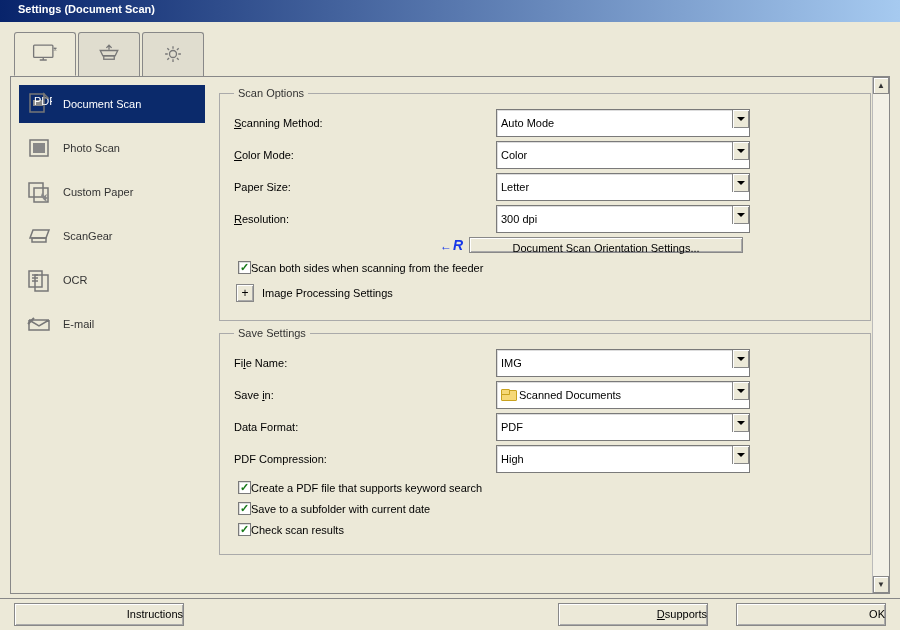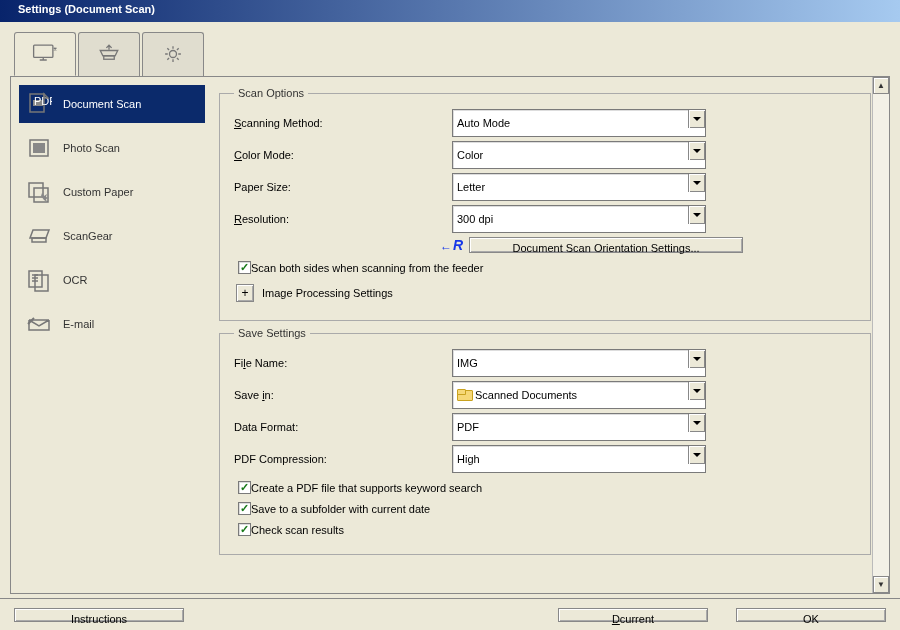--- a/index.html
+++ b/index.html
@@ -28,21 +28,21 @@
 
 .content { flex: 1; padding: 10px 18px 10px 12px; overflow: hidden; position: relative; }
 
 .scrollbar-v { position: absolute; right: 0; top: 0; bottom: 0; width: 17px; background: #ece9d8; border-left: 1px solid #bbb; }
 .scrollbar-v .arrow { height: 17px; background: #ece9d8; border: 1px solid #888; display: flex; align-items: center; justify-content: center; font-size: 8px; color: #333; box-shadow: inset 1px 1px 0 #fff; }
 .scrollbar-v .track { height: calc(100% - 34px); background: #f3f1e7; }
 
 fieldset { border: 1px solid #aaa; padding: 10px 14px 12px 14px; margin-bottom: 6px; }
 legend { padding: 0 4px; color: #333; }
 
-.row { display: flex; align-items: center; min-height: 26px; margin-bottom: 4px; }
+.row { display: flex; align-items: center; min-height: 26px; margin-bottom: 4px; gap: 44px; }
 .row .lbl { width: 218px; color: #000; }
 .row .lbl .ul { text-decoration: underline; }
 
 .select { flex: 0 0 254px; height: 28px; border: 1px solid #7a7a7a; background: #fff; display: flex; align-items: center; padding: 0 4px; position: relative; box-shadow: inset 1px 1px 0 #ddd; }
 .select .arrowbtn { position: absolute; right: 0; top: 0; width: 17px; height: 18px; background: #ece9d8; border-left: 1px solid #888; display: flex; align-items: center; justify-content: center; box-shadow: inset 1px 1px 0 #fff, inset -1px -1px 0 #888; }
 .select .arrowbtn:after { content: ''; width:0; height:0; border-left: 4px solid transparent; border-right: 4px solid transparent; border-top: 4px solid #000; }
 
 .folder-icon { width: 14px; height: 12px; display:inline-block; margin-right: 4px; position: relative; }
 .folder-icon:before { content:''; position:absolute; left:0; bottom:0; width:14px; height:9px; background:#f6d877; border:1px solid #c9a21f; border-radius:1px; }
 .folder-icon:after { content:''; position:absolute; left:0; top:0; width:7px; height:4px; background:#f6d877; border:1px solid #c9a21f; border-radius:1px 1px 0 0; }
@@ -53,21 +53,21 @@
 .orient-wrap .mini-icon { color: #1738e8; font-size: 14px; font-style: italic; font-weight: bold; position: relative; }
 .orient-wrap .mini-icon:before { content:'←'; color:#1738e8; font-style: normal; font-weight: normal; margin-right: 1px; font-size: 12px; }
 
 .checkbox-row { display:flex; align-items:center; margin: 8px 0 6px 4px; }
 .chk { width: 13px; height: 13px; border: 1px solid #7a7a7a; background: #fff; display:flex; align-items:center; justify-content:center; box-shadow: inset 1px 1px 0 #ddd; }
 .chk.checked:after { content:'✓'; font-size: 11px; color: #1a7a1a; line-height: 1; font-weight: bold; }
 
 .expand-btn { width: 18px; height: 18px; border:1px solid #888; background:#ece9d8; box-shadow: inset 1px 1px 0 #fff, inset -1px -1px 0 #aaa; display:flex; align-items:center; justify-content:center; font-size:12px; margin-right: 8px; }
 
 .bottom-bar { height: 32px; border-top: 1px solid #888; background:#ece9d8; display:flex; align-items:center; padding: 0 14px; justify-content: space-between; }
-.btn { height: 14px; border:1px solid #888; background:#ece9d8; box-shadow: inset 1px 1px 0 #fff, inset -1px -1px 0 #aaa; text-align:center; line-height:20px; cursor:default; }
+.btn { height: 23px; border:1px solid #888; background:#ece9d8; box-shadow: inset 1px 1px 0 #fff, inset -1px -1px 0 #aaa; text-align:right; line-height:20px; cursor:default; }
 .btn .ul { text-decoration: underline; }
 .btn-instructions { width: 170px; }
 .btn-wide { width: 150px; }
 .right-btns { display:flex; gap: 28px; }
 
 </style>
 </head>
 <body>
 
 <div class="titlebar">
@@ -269,16 +269,16 @@
       <div class="arrow">▲</div>
       <div class="track"></div>
       <div class="arrow">▼</div>
     </div>
   </div>
 </div>
 
 <div class="bottom-bar">
   <div class="btn btn-instructions">Instructions</div>
   <div class="right-btns">
-    <div class="btn btn-wide"><span></span><span class="ul">D</span><span>current</span></div>
+    <div class="btn btn-wide"><span></span><span class="ul">D</span><span>supports</span></div>
     <div class="btn btn-wide">OK</div>
   </div>
 </div>
 
 </body></html>

